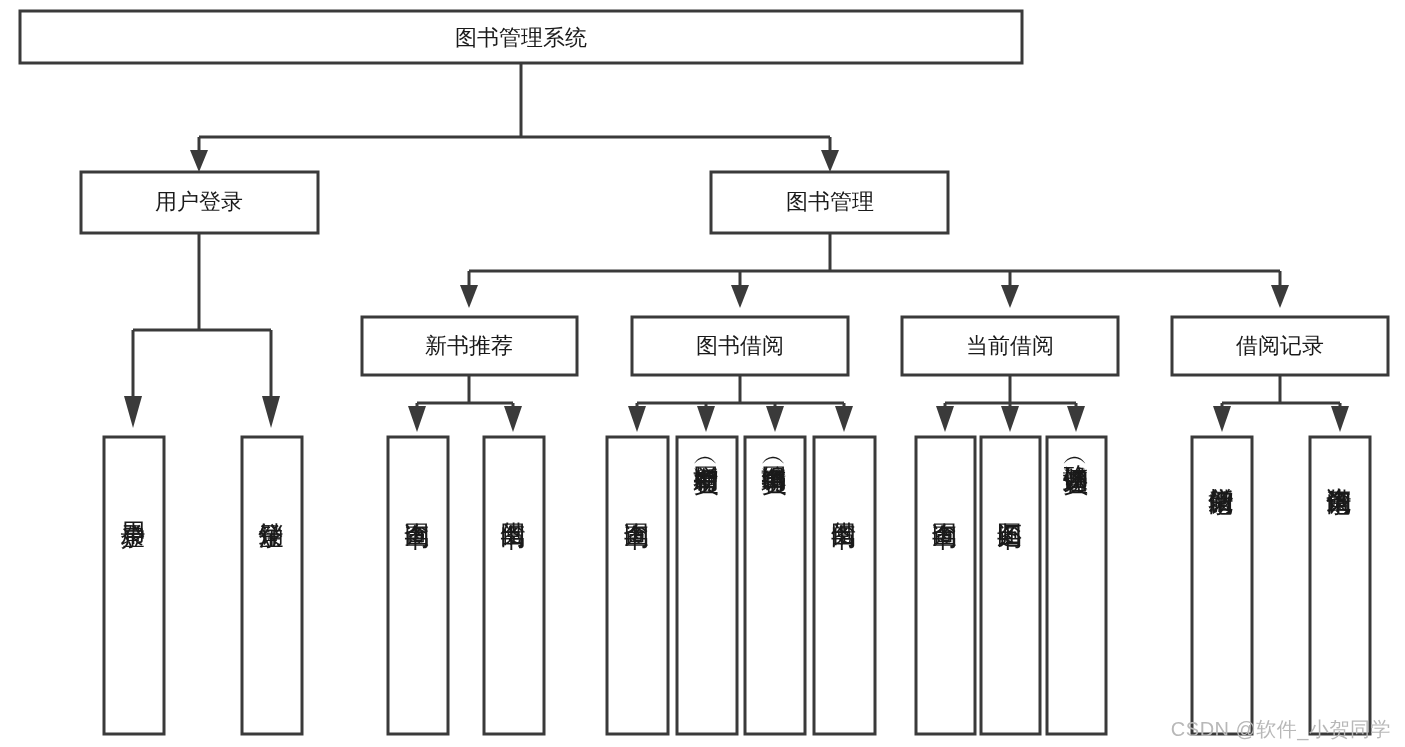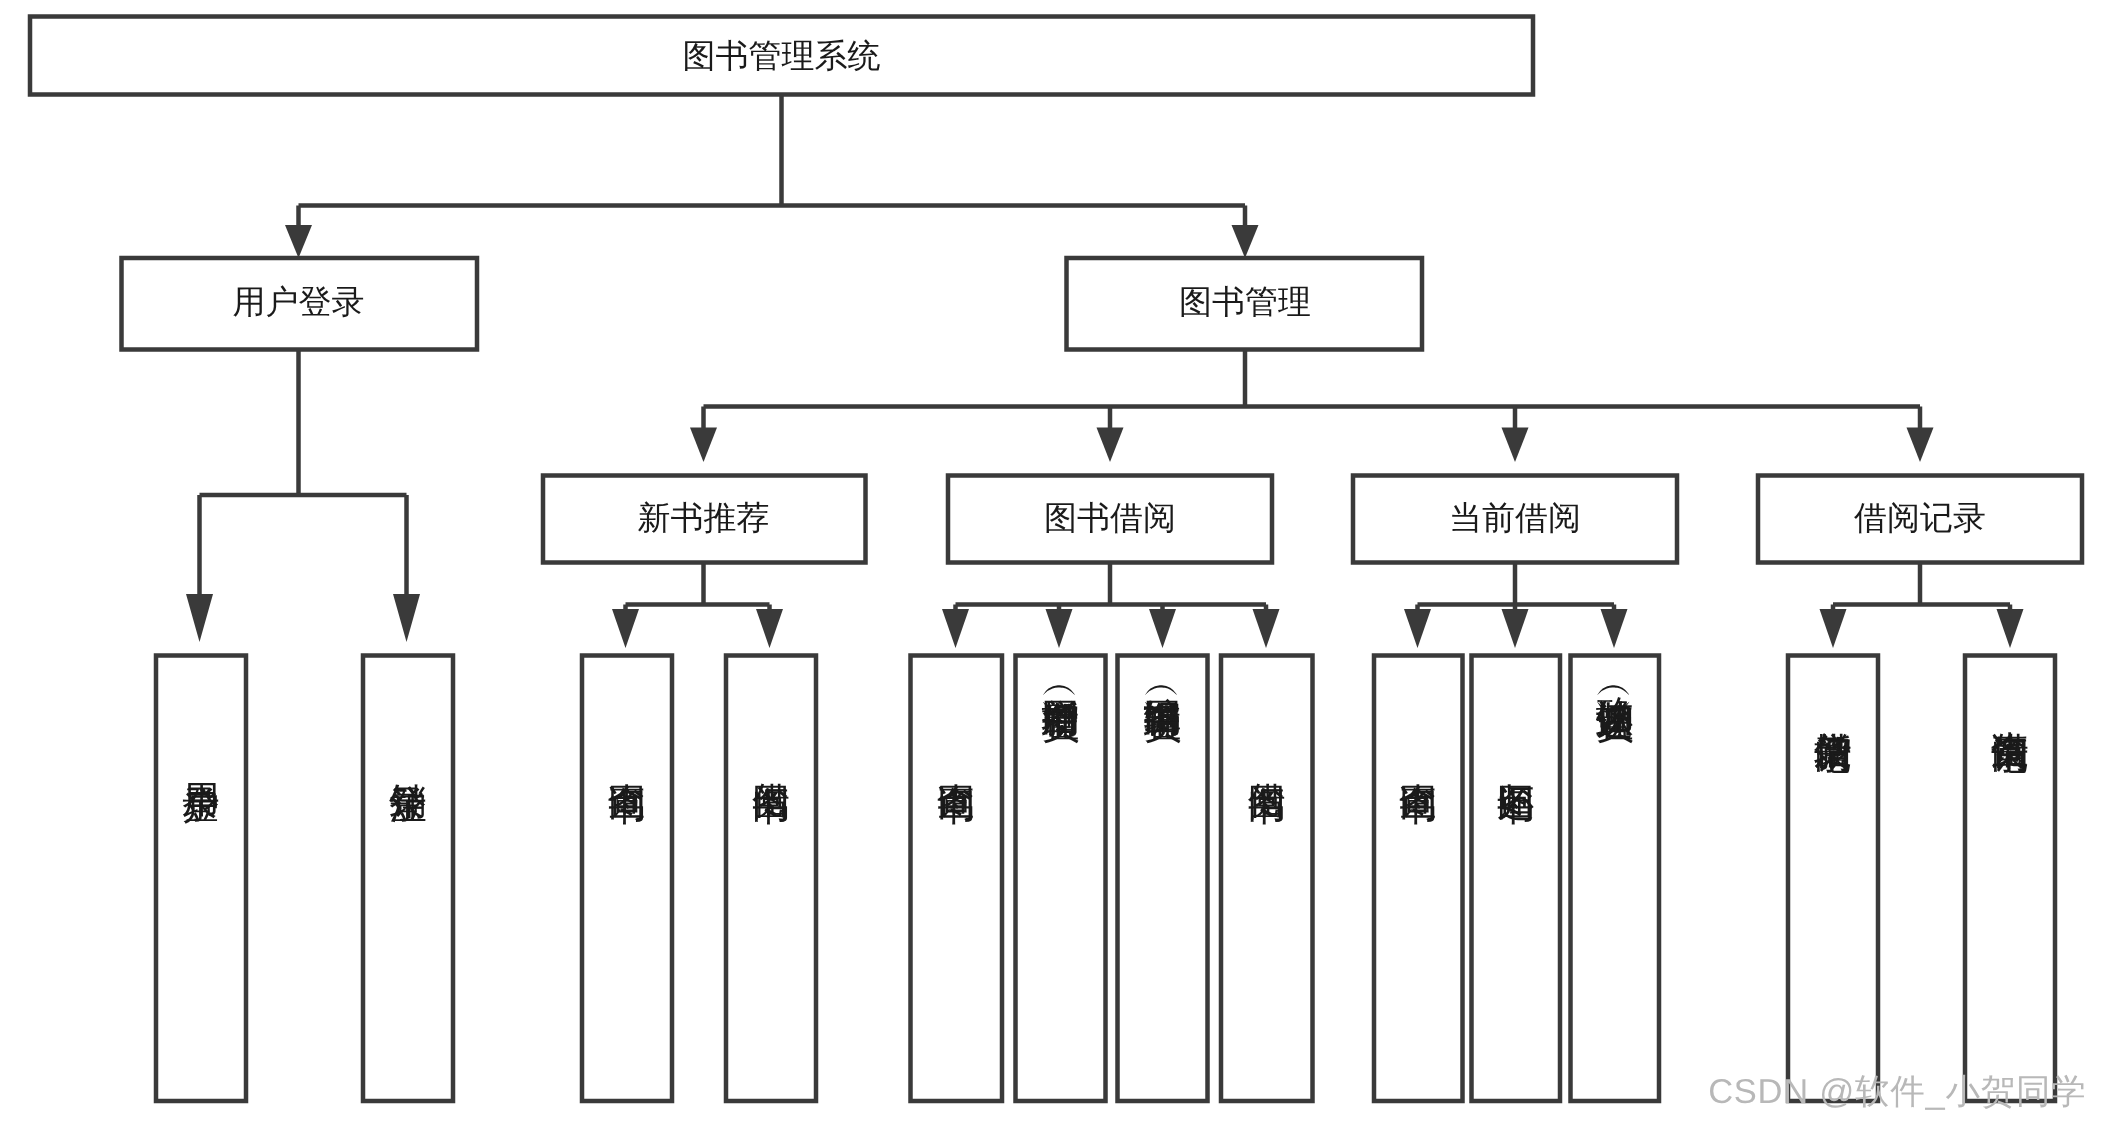--- a/index.html
+++ b/index.html
@@ -60,21 +60,21 @@
     font-size: 25px;
     color: #1a1a1a;
     letter-spacing: 1px;
     white-space: nowrap;
   }
   .watermark {
     position: absolute;
     right: 14px;
     bottom: 4px;
     font-family: "Liberation Sans", "DejaVu Sans", sans-serif;
-    font-size: 23px;
+    font-size: 20px;
     color: #b8b8b8;
     letter-spacing: 0.5px;
     user-select: none;
   }
 </style>
 </head>
 <body>
 
 <div id="canvas">
 

